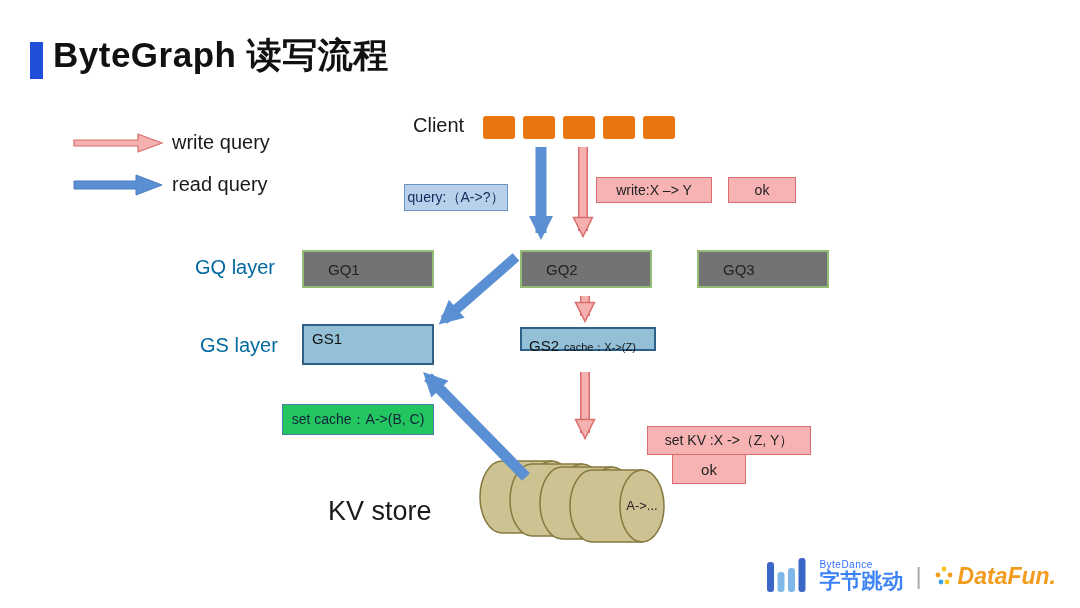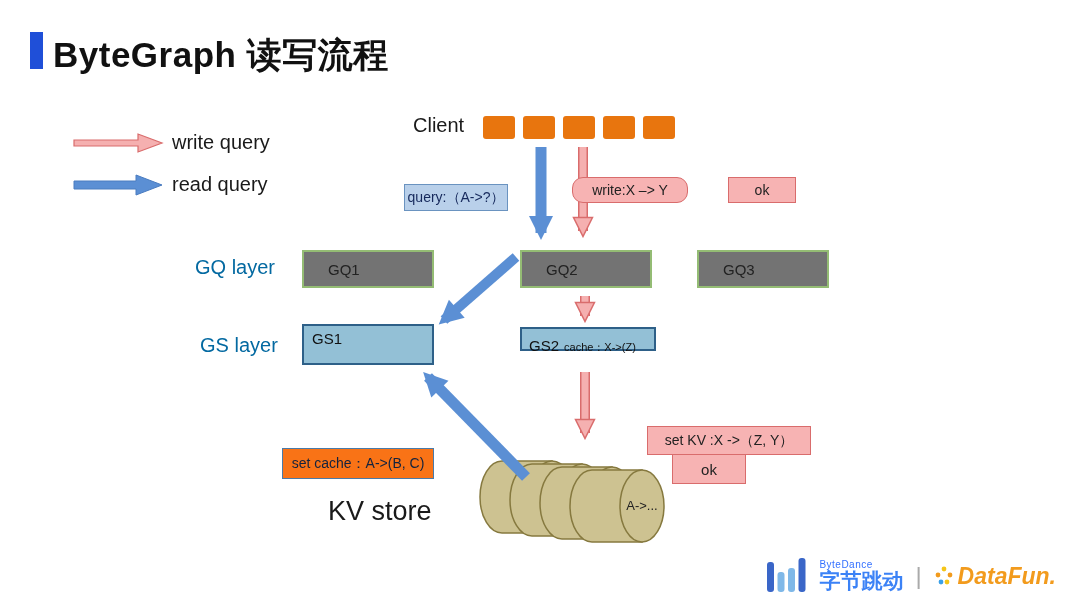--- a/index.html
+++ b/index.html
@@ -1,36 +1,36 @@
 <!DOCTYPE html>
 <html><head>
 <meta charset="utf-8">
 <style>
   html,body{margin:0;padding:0;background:#fff;}
   .canvas{
     position:relative;width:1080px;height:608px;background:#ffffff;
     font-family:"Liberation Sans","DejaVu Sans",sans-serif;overflow:hidden;
   }
   
-  .title-row{position:absolute;left:30px;top:32px;display:flex;align-items:flex-start;}
+  .title-row{position:absolute;left:30px;top:32px;display:flex;align-items:flex-end;}
   .title-bar{display:inline-block;width:13px;height:37px;background:#1f4fd8;margin-right:10px;}
   .title-row h1{margin:0;font-size:35px;font-weight:bold;color:#111;letter-spacing:0.5px;}
   
   .legend-label{position:absolute;font-size:20px;color:#1a1a1a;}
   .legend-arrow{position:absolute;}
   
   .client-label{position:absolute;left:413px;top:114px;font-size:20px;color:#1a1a1a;}
   .client-squares{position:absolute;left:483px;top:116px;display:flex;gap:8px;}
   .client-sq{width:32px;height:23px;background:#e8750e;border-radius:3px;}
   
   .anno{position:absolute;display:flex;align-items:center;justify-content:center;
         font-size:14px;box-sizing:border-box;}
   .anno-blue{background:#b9d0ea;border:1px solid #6a93c0;color:#16295c;}
   .anno-pink{background:#f7b3b3;border:1px solid #d96c6c;color:#222;}
-  .anno-blue2{background:#f97316;border:1.5px solid #4a7aa8;color:#13233f;margin-top:44px;}
+  .anno-blue2{background:#22c55e;border:1.5px solid #4a7aa8;color:#13233f;}
   
   .layer-label{position:absolute;font-size:20px;color:#0369a1;}
   
   .gq-node{position:absolute;width:132px;height:38px;background:#737373;border:2px solid #94bc74;
            box-sizing:border-box;display:flex;align-items:center;padding-left:24px;
            font-size:15px;color:#222;}
   
   .gs-node{position:absolute;background:#93c0d6;border:2px solid #2e6088;box-sizing:border-box;
            font-size:15px;color:#111;}
   .gs1{left:302px;top:324px;width:132px;height:41px;padding:4px 0 8px 8px;}
@@ -119,21 +119,21 @@
   <div class="client-label above">Client</div>
   <div class="client-squares above">
     <span class="client-sq"></span>
     <span class="client-sq"></span>
     <span class="client-sq"></span>
     <span class="client-sq"></span>
     <span class="client-sq"></span>
   </div>
 
   <div class="anno anno-blue above" style="left:404px;top:184px;width:104px;height:27px;">query:（A-&gt;?）</div>
-  <div class="anno anno-pink above" style="left:572px;top:177px;width:116px;height:26px;border-radius:11px;">write:X –&gt; Y</div>
+  <div class="anno anno-pink above" style="left:596px;top:177px;width:116px;height:26px;">write:X –&gt; Y</div>
   <div class="anno anno-pink above" style="left:728px;top:177px;width:68px;height:26px;">ok</div>
   <div class="anno anno-blue2 above" style="left:282px;top:404px;width:152px;height:31px;">set cache：A-&gt;(B, C)</div>
   <div class="anno anno-pink above" style="left:647px;top:394px;width:164px;height:29px;margin-top:32px;">set KV :X -&gt;（Z, Y）</div>
   <div class="anno anno-pink above" style="left:672px;top:454px;width:74px;height:30px;font-size:15px;">ok</div>
 
   <div class="layer-label above" style="left:195px;top:256px;">GQ layer</div>
   <div class="gq-node above" style="left:302px;top:250px;">GQ1</div>
   <div class="gq-node above" style="left:520px;top:250px;">GQ2</div>
   <div class="gq-node above" style="left:697px;top:250px;">GQ3</div>
 

